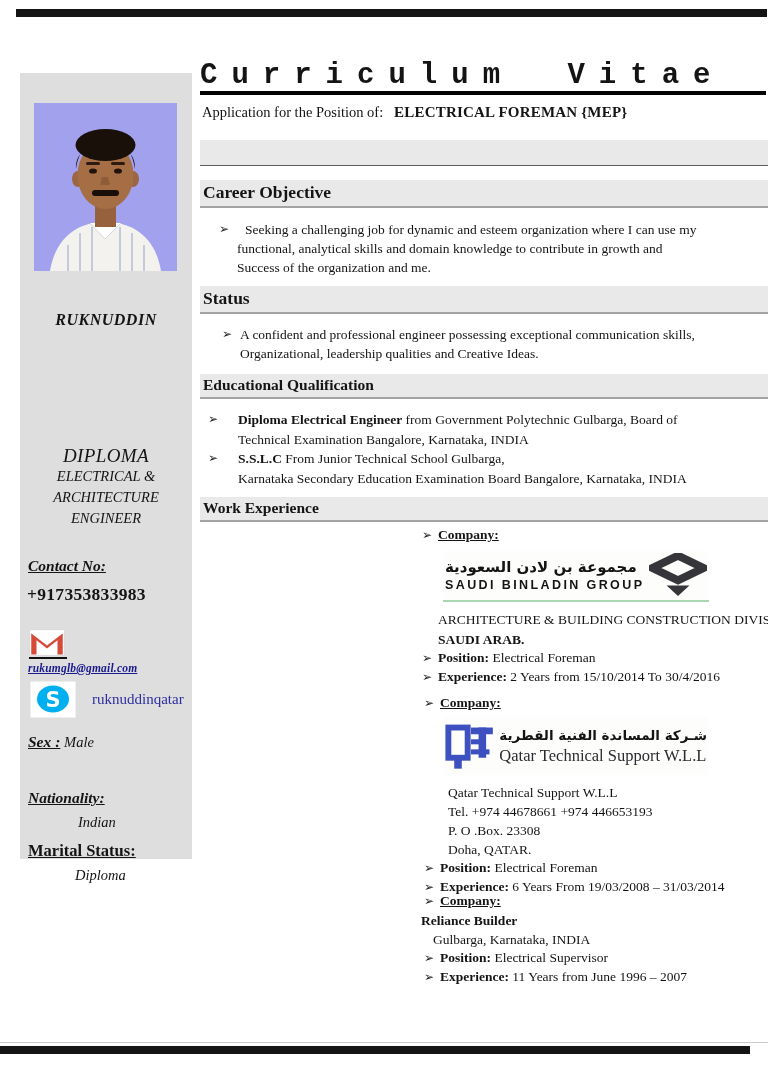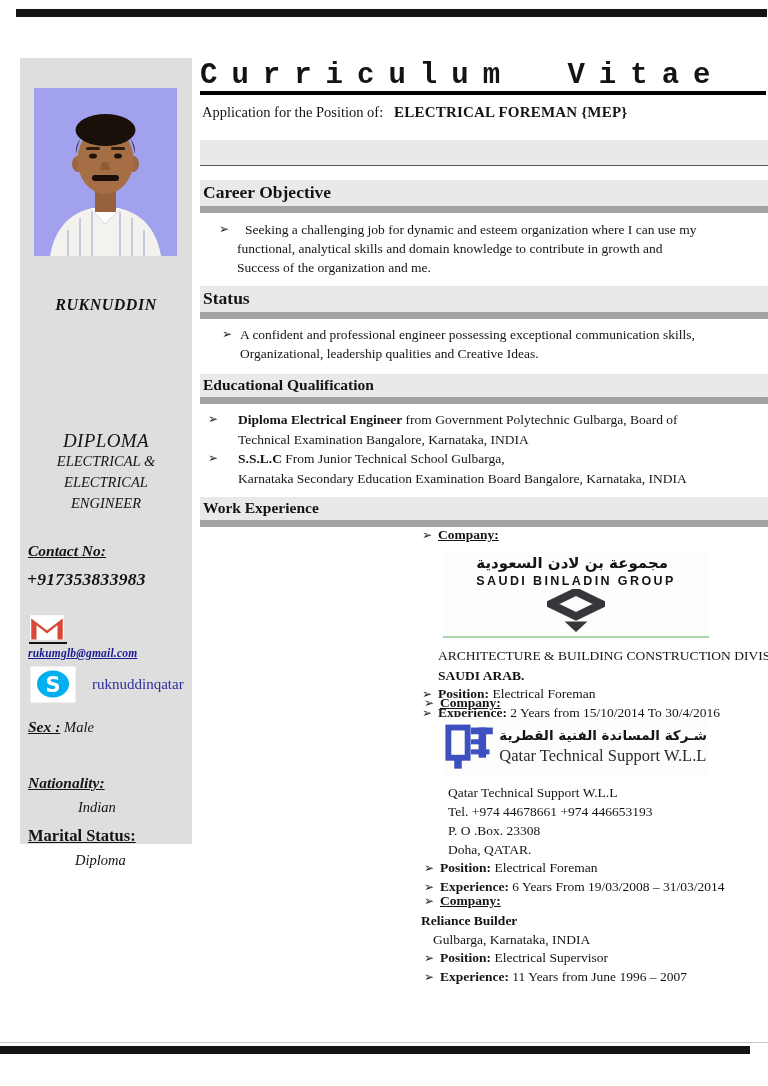--- a/index.html
+++ b/index.html
@@ -4,30 +4,30 @@
 <style>
   html,body{margin:0;padding:0;background:#fff;}
   .page{position:relative;width:768px;height:1086px;background:#fff;overflow:hidden;
         font-family:"Liberation Serif",serif;color:#141414;}
   
   .top-bar{position:absolute;left:16px;right:1px;top:9px;height:8px;background:var(--bar-black,#141414);}
   .bottom-hairline{position:absolute;left:0;top:1042px;width:768px;height:1px;background:#c9c9c9;}
   .bottom-bar{position:absolute;left:0;top:1046px;width:750px;height:8px;background:var(--bar-black,#141414);}
 
   
-  .sidebar{position:absolute;left:20px;top:58px;width:172px;height:786px;background:var(--sidebar-bg,#dedede);}
+  .sidebar{position:absolute;left:20px;top:73px;width:172px;height:786px;background:var(--sidebar-bg,#dedede);}
   .photo{position:absolute;left:14px;top:30px;width:143px;height:168px;display:block;}
   .side-name{position:absolute;left:0;top:238px;width:100%;text-align:center;
              font-size:16px;font-weight:bold;font-style:italic;letter-spacing:.5px;}
   .degree{position:absolute;left:0;top:372px;width:100%;text-align:center;font-weight:normal;font-style:italic;line-height:21px;}
   .degree .d0{font-size:19px;letter-spacing:.4px;}
   .degree .dl{font-size:14.5px;line-height:21px;}
   .side-label{font-weight:bold;font-style:italic;text-decoration:underline;font-size:15.5px;}
   .contact-label{position:absolute;left:8px;top:484px;}
-  .phone{position:absolute;left:7px;top:511px;font-weight:bold;font-style:italic;font-size:17.5px;letter-spacing:.3px;}
+  .phone{position:absolute;left:7px;top:511px;font-weight:bold;font-size:17.5px;letter-spacing:.3px;}
   .gmail-wrap{position:absolute;left:9px;top:556px;width:38px;border-bottom:2px solid #111;padding-bottom:1px;line-height:0;}
   .email{position:absolute;left:8px;top:589px;font-size:11.5px;font-weight:bold;font-style:italic;
          text-decoration:underline;color:var(--link-navy,#1a1a8f);letter-spacing:.2px;cursor:pointer;}
   .skype-row{position:absolute;left:10px;top:608px;display:flex;align-items:center;gap:16px;}
   .skype-id{font-size:15px;color:var(--skype-text,#2d2da0);cursor:pointer;}
   .sex-row{position:absolute;left:8px;top:660px;font-size:15px;}
   .sex-value,.nat-value,.mar-value{font-style:italic;font-size:14.5px;}
   .nat-label{position:absolute;left:8px;top:716px;}
   .nat-value{position:absolute;left:58px;top:741px;}
   .mar-label{position:absolute;left:8px;top:768px;font-weight:bold;text-decoration:underline;font-size:16.5px;font-style:normal;}
@@ -36,21 +36,21 @@
   
   .main{position:absolute;left:200px;top:0;width:568px;height:1050px;}
   .cv-title{position:absolute;left:0;top:60px;width:566px;border-bottom:4px solid #000;
             font-family:"Liberation Mono","DejaVu Sans Mono",monospace;font-weight:bold;
             font-size:29px;line-height:31px;letter-spacing:14px;word-spacing:22px;white-space:nowrap;overflow:hidden;}
   .app-line{position:absolute;left:2px;top:104px;font-size:14.5px;white-space:nowrap;}
   .app-line .pos{font-weight:bold;font-size:15px;letter-spacing:.2px;}
   .blank-band{position:absolute;left:0;top:140px;width:568px;height:25px;
               background:var(--heading-bg,#e9e9e9);border-bottom:1px solid #5a5a5a;}
   .sec{position:absolute;left:0;width:565px;background:var(--heading-bg,#e9e9e9);
-       border-bottom:7px solid #a3a3a3;font-weight:bold;padding:2px 0 3px 3px;white-space:nowrap;}
+       border-bottom:2px solid #a3a3a3;font-weight:bold;padding:2px 0 3px 3px;white-space:nowrap;}
   .sec.big{font-size:17.5px;}
   .sec.small{font-size:15.5px;}
   #sec-career{top:180px;}
   #sec-profile{top:286px;}
   #sec-edu{top:374px;}
   #sec-work{top:497px;}
 
   .body-text{font-size:13.5px;line-height:19px;}
   .para{position:absolute;}
   #career-para{left:19px;top:220px;}
@@ -65,21 +65,21 @@
 
   .wblock{position:absolute;line-height:18.5px;}
   #company1{left:222px;top:526px;width:346px;}
   #company2{left:224px;top:694px;width:344px;}
   #company3{left:224px;top:892px;width:344px;}
   .company-label{font-weight:bold;text-decoration:underline;}
   .wblock .bchar{width:16px;}
   .lead-bold{font-weight:bold;}
 
   .sbg-logo{margin:6px 0 0 21px;width:262px;background:#fdfdfc;border-bottom:2px solid var(--green-line,#a8d6ae);
-            padding:2px 2px 3px 2px;display:flex;align-items:center;justify-content:space-between;flex-direction:column;}
+            padding:2px 2px 3px 2px;display:flex;align-items:center;justify-content:space-between;}
   .sbg-text{display:flex;flex-direction:column;}
   .sbg-ar{font-family:"DejaVu Sans","Liberation Sans",sans-serif;font-weight:bold;font-size:15px;line-height:20px;white-space:nowrap;}
   .sbg-latin{font-family:"Liberation Sans",sans-serif;font-weight:bold;font-size:12.5px;letter-spacing:2.4px;line-height:16px;white-space:nowrap;text-align:center;}
   .division-line{margin:9px 0 0 16px;white-space:nowrap;}
   .country-line{margin-left:16px;font-weight:bold;white-space:nowrap;line-height:19px;}
 
   .qts-logo{margin:4px 0 0 20px;display:flex;align-items:center;background:#fdfdfc;padding:1px;width:262px;}
   .qts-text{display:flex;flex-direction:column;margin-left:4px;}
   .qts-ar{font-family:"DejaVu Sans","Liberation Sans",sans-serif;font-weight:bold;font-size:13.5px;line-height:19px;white-space:nowrap;}
   .qts-latin{font-size:16.5px;line-height:21px;white-space:nowrap;color:#2c2c30;}
@@ -112,21 +112,21 @@
       <ellipse cx="84" cy="68" rx="4" ry="2.6" fill="#20130b"></ellipse>
       <rect x="58" y="87" width="27" height="6" rx="3" fill="#1a0f08"></rect>
       <path d="M68 74 L66 82 L76 82 L74 74" fill="#8f5c38"></path>
     </svg>
 
     <div class="side-name">RUKNUDDIN</div>
 
     <div class="degree">
       <div class="d0">DIPLOMA</div>
       <div class="dl">ELECTRICAL &amp;</div>
-      <div class="dl">ELECTRICAL</div>
+      <div class="dl">ARCHITECTURE</div>
       <div class="dl">ENGINEER</div>
     </div>
 
     <div class="side-label contact-label">Contact No:</div>
     <div class="phone">+917353833983</div>
 
     <span class="gmail-wrap">
       <svg width="36" height="27" viewBox="0 0 48 36" xmlns="http://www.w3.org/2000/svg">
         <rect x="1" y="1" width="46" height="34" fill="#ffffff" stroke="#d4d4d4"></rect>
         <path d="M3 7 L24 23 L45 7" fill="none" stroke="#d0d0d0" stroke-width="2"></path>

